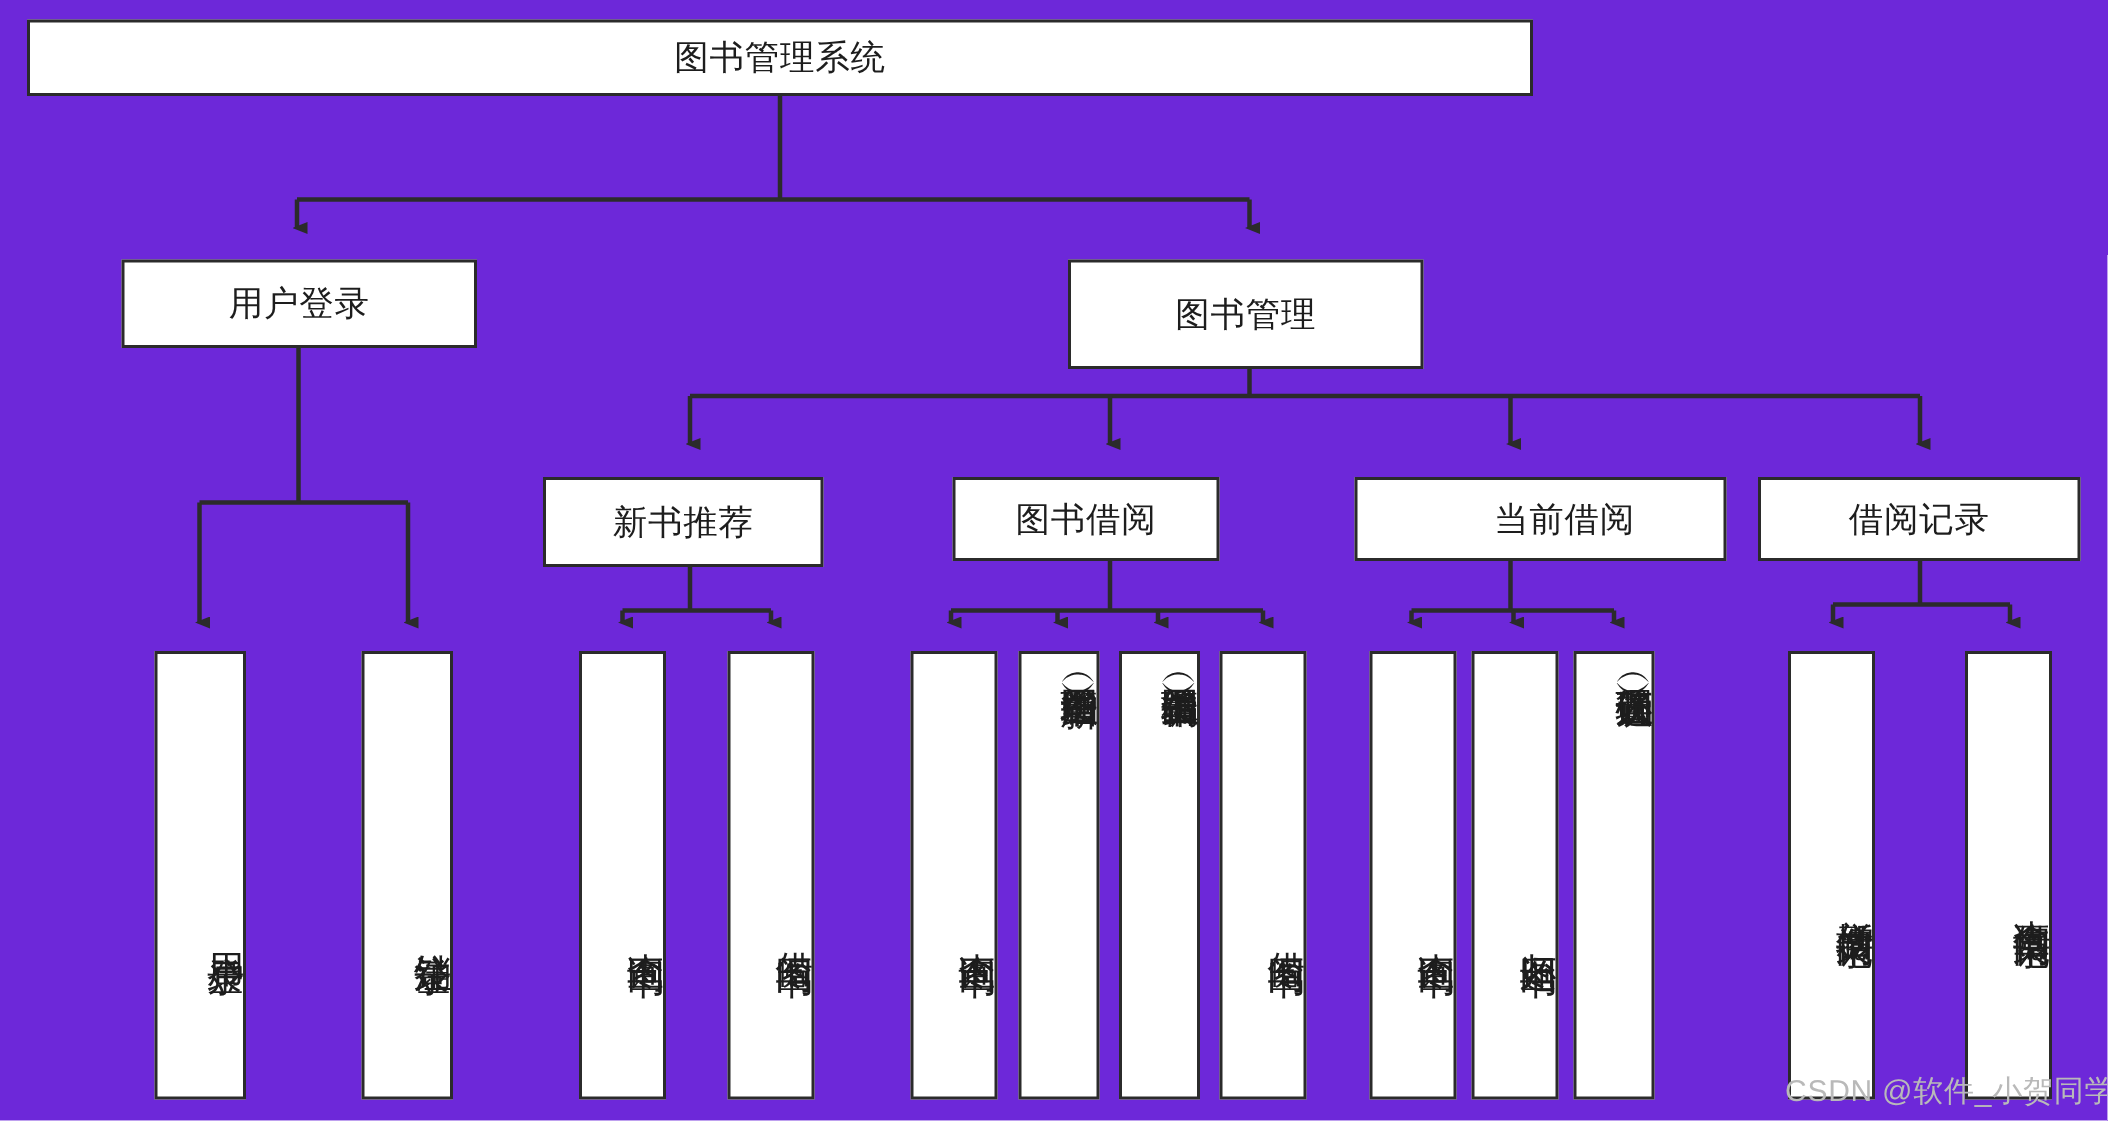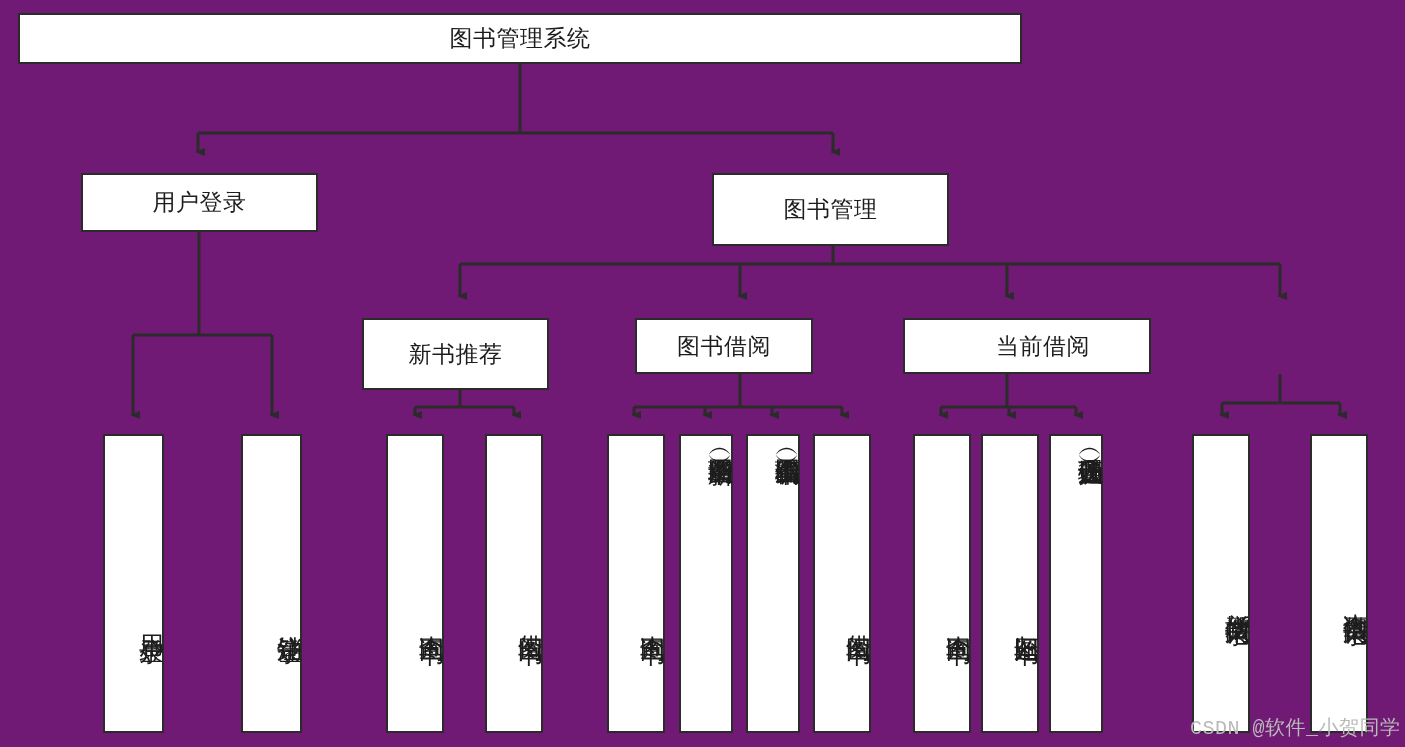--- a/index.html
+++ b/index.html
@@ -7,23 +7,22 @@
     padding: 0;
     background: #ffffff;
   }
   body {
     font-family: "Liberation Sans", "DejaVu Sans", sans-serif;
   }
   #canvas {
     position: relative;
     width: 1405px;
     height: 747px;
-    background: #701a75;
+    background: #6d28d9;
     overflow: hidden;
-    font-family: Liberation Mono, monospace;
   }
   #edges {
     position: absolute;
     left: 0;
     top: 0;
     width: 1405px;
     height: 747px;
     pointer-events: none;
   }
   .node {
@@ -129,28 +128,31 @@
     <span>图书管理系统</span>
   </div>
 
   <div class="node h" style="left:81px; top:173px; width:237px; height:59px;">
     <span>用户登录</span>
   </div>
   <div class="node h" style="left:712px; top:173px; width:237px; height:73px;">
     <span>图书管理</span>
   </div>
 
-  <div class="node h" style="left:362px; top:318px; width:187px; height:72px;">
+  <div class="node h" style="left:362px; top:318px; width:187px; height:60px;">
     <span>新书推荐</span>
   </div>
   <div class="node h" style="left:635px; top:318px; width:178px; height:56px;">
     <span>图书借阅</span>
   </div>
   <div class="node h" style="left:903px; top:318px; width:248px; height:56px;padding-left:32px;">
     <span>当前借阅</span>
+  </div>
+  <div class="node h" style="left:1172px; top:318px; width:215px; height:56px;">
+    <span>借阅记录</span>
   </div>
 
   <div class="node v" style="left:103px; top:434px; width:61px; height:299px; padding-top:70px;">
     <span>用户登录</span>
   </div>
   <div class="node v" style="left:241px; top:434px; width:61px; height:299px; padding-top:70px;">
     <span>注销登录</span>
   </div>
 
   <div class="node v" style="left:386px; top:434px; width:58px; height:299px; padding-top:70px;">

